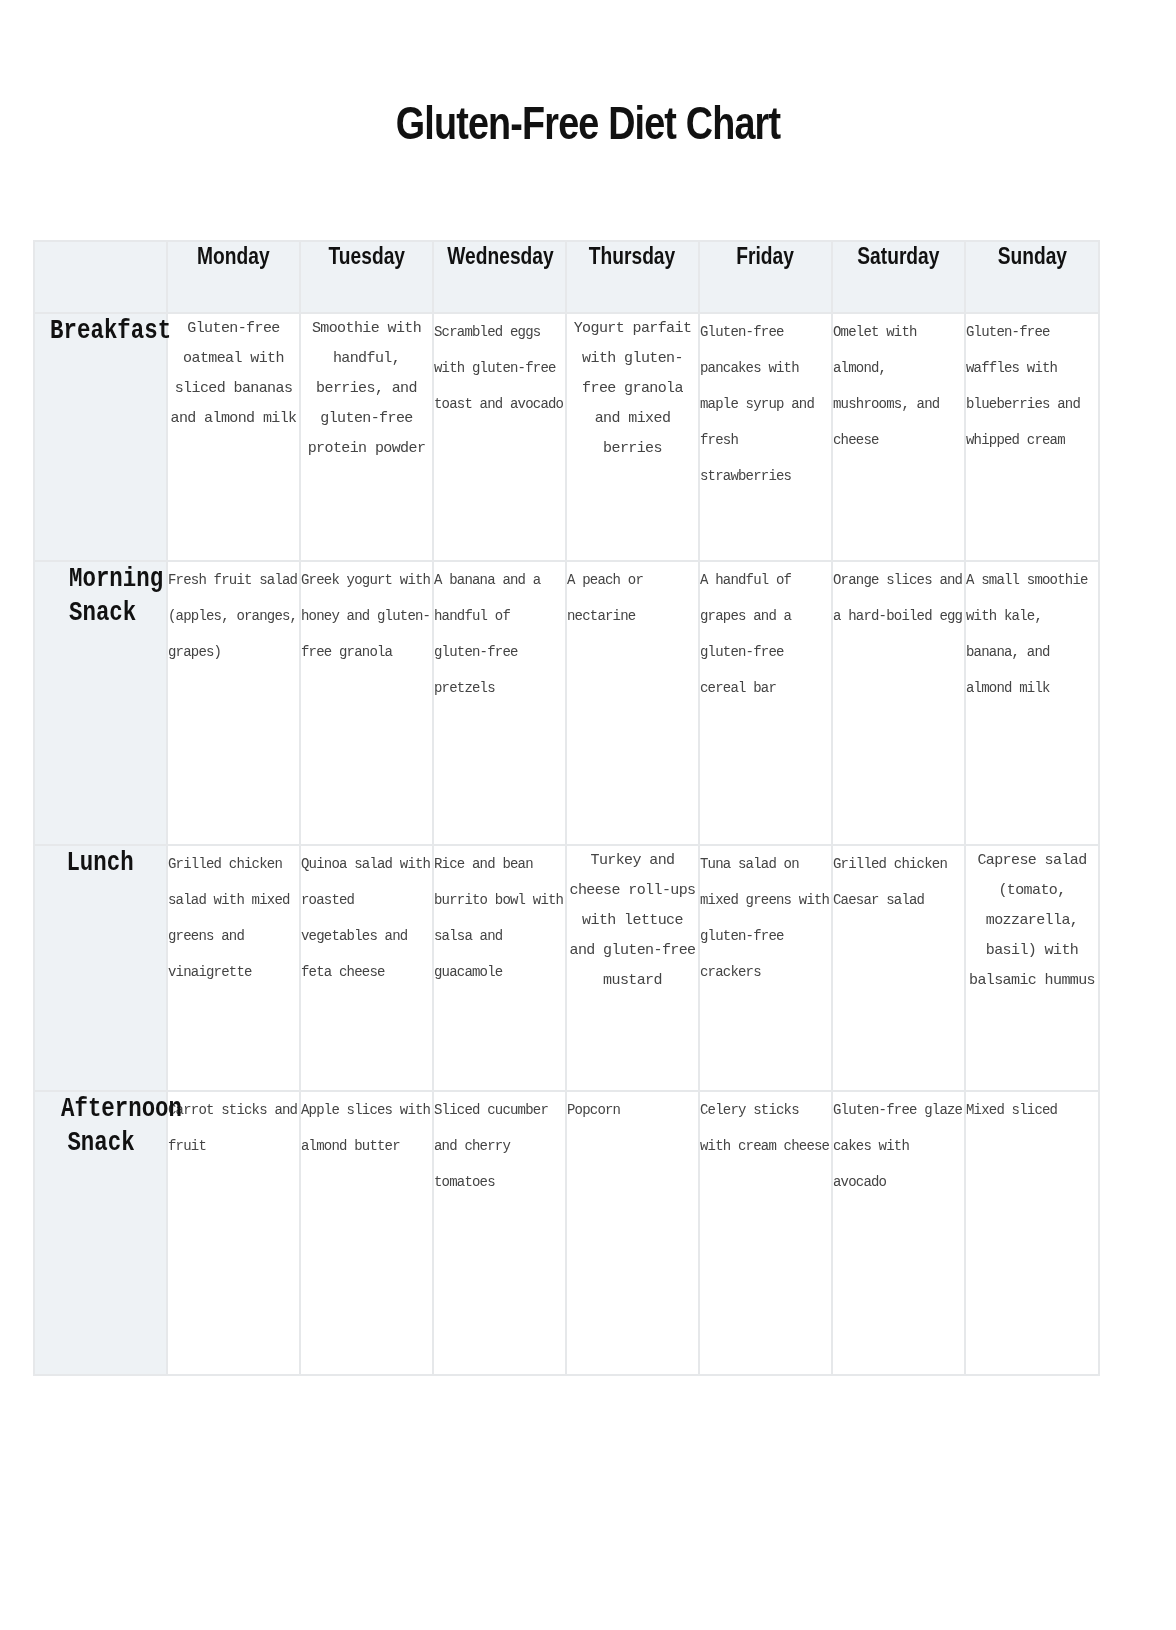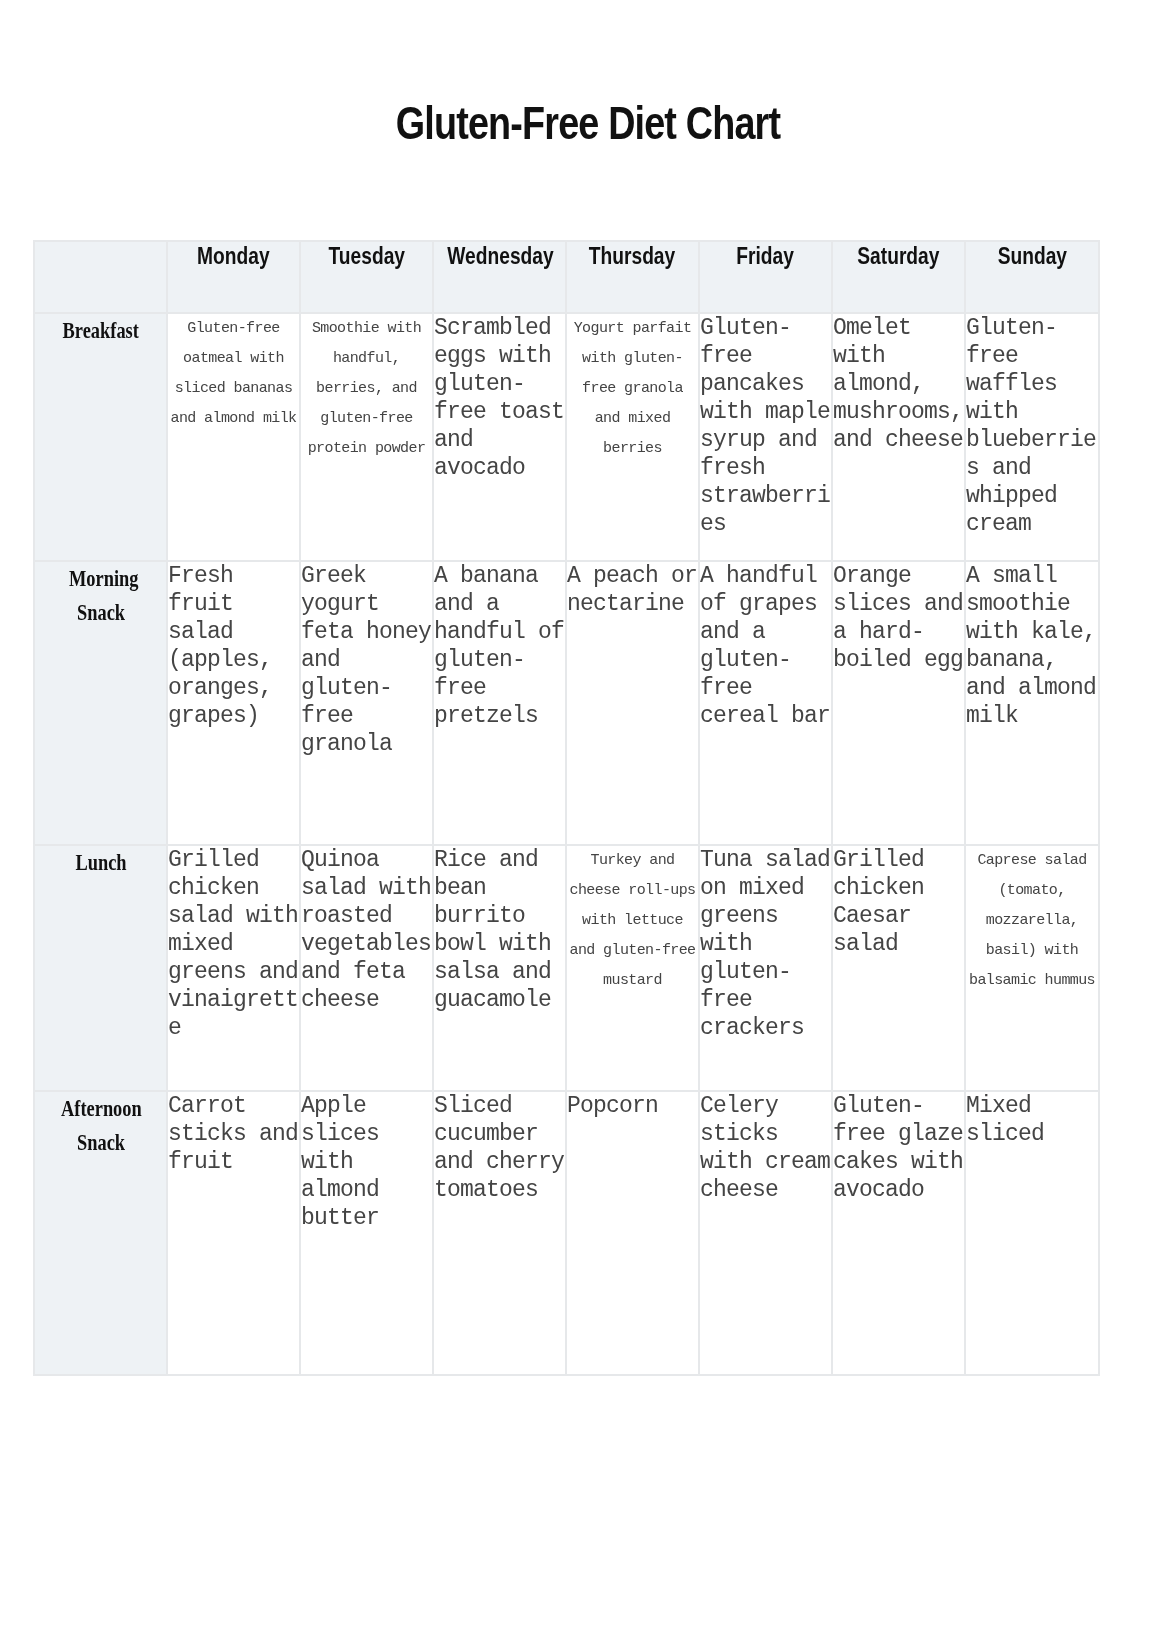--- a/index.html
+++ b/index.html
@@ -15,26 +15,26 @@
     }
     table.chart td, table.chart th { border: 2px solid #e6e8ea; vertical-align: top; padding: 0; }
     th.day {
       background: #eef2f5; height: 70px; vertical-align: middle; text-align: center;
       font-family: "Liberation Sans", sans-serif; font-weight: bold; font-size: 24px; color: #111;
     }
     th.day span, td.meal span { display: inline-block; transform: scaleX(0.8); }
     th.corner { background: #eef2f5; }
     td.meal {
       background: #eef2f5; vertical-align: middle; text-align: center;
-      font-family: Liberation Serif, serif; font-weight: bold; font-size: 23px; color: #111;
+      font-family: Liberation Mono, monospace; font-weight: bold; font-size: 28px; color: #111;
       line-height: 34px;
     }
     td.cell {
-      background: #fff; font-family: "Liberation Mono", monospace; font-size: 23px;
-      color: #444; line-height: 28px; padding: 6px 2px 0 1px; letter-spacing: -0.8px;
+      background: #fff; font-family: "Liberation Mono", monospace; font-size: 14px;
+      color: #444; line-height: 36px; padding: 6px 2px 0 1px; letter-spacing: -0.8px;
       word-wrap: break-word;
     }
     td.cell.small { font-size: 15px; line-height: 30px; letter-spacing: -0.6px; text-align: center; }
     tr.r-breakfast td { height: 246px; }
     tr.r-morning td { height: 282px; }
     tr.r-lunch td { height: 244px; }
     tr.r-afternoon td { height: 282px; }
   </style>
 </head>
 <body>
@@ -71,21 +71,21 @@
     <td class="cell">Scrambled eggs with gluten-free toast and avocado</td>
     <td class="cell small">Yogurt parfait with gluten-free granola and mixed berries</td>
     <td class="cell">Gluten-free pancakes with maple syrup and fresh strawberries</td>
     <td class="cell">Omelet with almond, mushrooms, and cheese</td>
     <td class="cell">Gluten-free waffles with blueberries and whipped cream</td>
   </tr>
 
   <tr class="r-morning">
     <td class="meal"><span style="width:80px">Morning Snack</span></td>
     <td class="cell">Fresh fruit salad (apples, oranges, grapes)</td>
-    <td class="cell">Greek yogurt feta honey and gluten-free granola</td>
+    <td class="cell">Greek yogurt with honey and gluten-free granola</td>
     <td class="cell">A banana and a handful of gluten-free pretzels</td>
     <td class="cell">A peach or nectarine</td>
     <td class="cell">A handful of grapes and a gluten-free cereal bar</td>
     <td class="cell">Orange slices and a hard-boiled egg</td>
     <td class="cell">A small smoothie with kale, banana, and almond milk</td>
   </tr>
 
   <tr class="r-lunch">
     <td class="meal"><span>Lunch</span></td>
     <td class="cell">Grilled chicken salad with mixed greens and vinaigrette</td>

